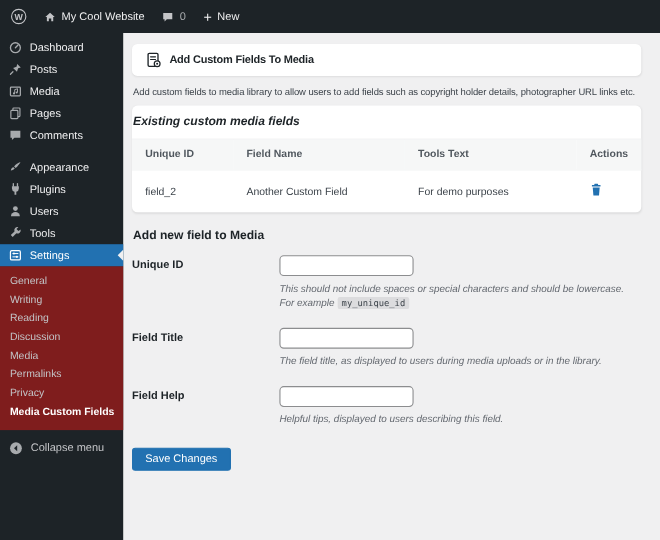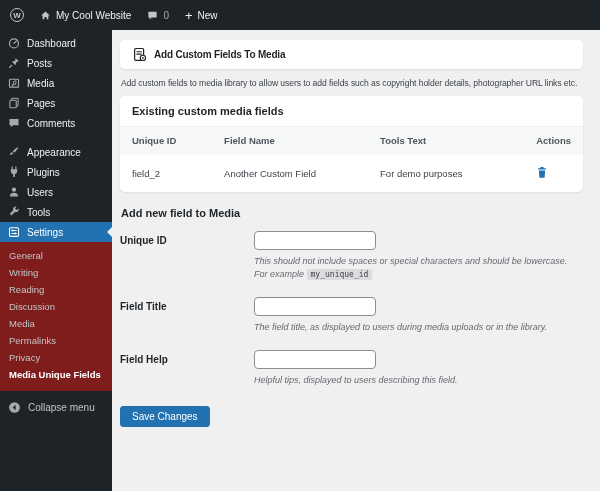--- a/index.html
+++ b/index.html
@@ -60,21 +60,21 @@
     position:absolute; left:108px; top:30px; right:0; bottom:0;
     background:#f0f0f1; padding:10px 17px 0 12px; overflow:hidden;
   }
   .card{ background:#fff; border-radius:5px; box-shadow:0 1px 2px rgba(0,0,0,.08); }
   .title-card{ display:flex; align-items:center; gap:7px; padding:7px 12px; }
   .page-title{ font-size:10px; font-weight:700; color:#1d2327; letter-spacing:-.2px; }
   .doc-icon{ width:15px; height:15px; color:#1d2327; flex:none; }
   .desc{ font-size:8.6px; color:#3c434a; margin:9px 1px 8px; white-space:nowrap; letter-spacing:-.08px; }
   .table-heading{
     font-size:11px; font-weight:700; color:#1d2327;
-    padding:9px 12px; border-bottom:1px solid #f0f0f1;
+    padding:9px 1px; border-bottom:1px solid #f0f0f1;font-style:italic;
   }
   table{ width:100%; border-collapse:collapse; }
   thead tr{ background:#f6f7f7; }
   th{ text-align:left; font-size:9.5px; color:#50575e; font-weight:600; padding:8px 12px; }
   td{ font-size:9.5px; color:#3c434a; padding:11px 12px; border-top:1px solid #f6f7f7; }
   .c1{width:20%;} .c2{width:34%;} .c3{width:34%;} .c4{width:12%;}
   .trash-btn{ background:none; border:none; cursor:pointer; padding:0; line-height:0; }
   .trash-icon{ width:12px; height:13px; color:#2271b1; }
   .form-heading{ font-size:11px; font-weight:700; color:#1d2327; margin:15px 1px 12px; }
   .form-row{ display:flex; margin-bottom:16px; }
@@ -205,21 +205,21 @@
     </div>
 
     <div class="submenu">
       <span class="submenu-item">General</span>
       <span class="submenu-item">Writing</span>
       <span class="submenu-item">Reading</span>
       <span class="submenu-item">Discussion</span>
       <span class="submenu-item">Media</span>
       <span class="submenu-item">Permalinks</span>
       <span class="submenu-item">Privacy</span>
-      <span class="submenu-item current">Media Unique Fields</span>
+      <span class="submenu-item current">Media Custom Fields</span>
     </div>
 
     <div class="collapse-row">
       <svg class="mi" viewBox="0 0 16 16">
         <circle cx="8" cy="8" r="6.6" fill="#a7aaad"></circle>
         <path d="M9.4 4.7 L5.8 8 l3.6 3.3 z" fill="#1d2327"></path>
       </svg>
       <span>Collapse menu</span>
     </div>
 

